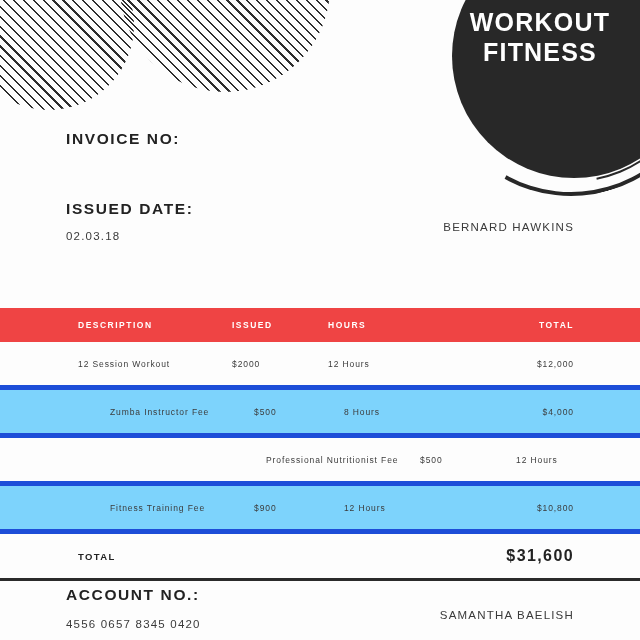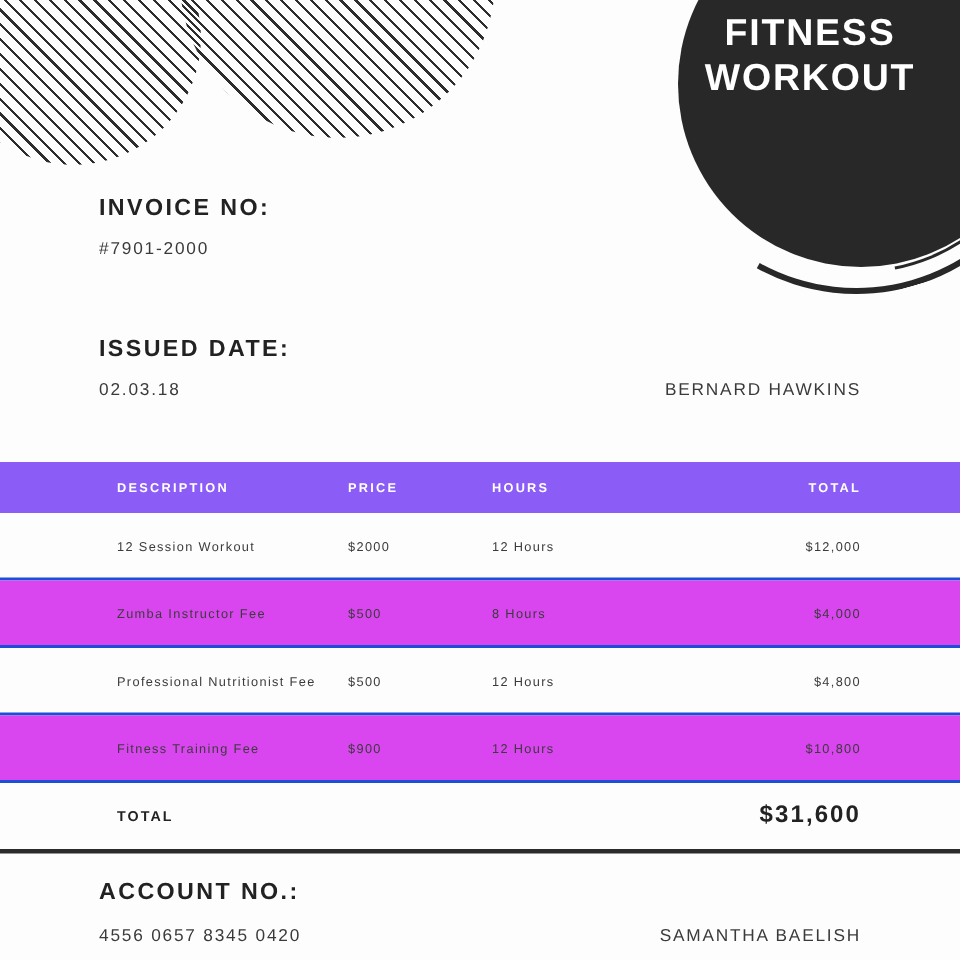--- a/index.html
+++ b/index.html
@@ -121,53 +121,53 @@
   }
   .value {
     margin-top: 12px;
     font-size: 11.5px;
     letter-spacing: 1.2px;
     color: #3a3a3a;
   }
   .row-2col {
     display: flex;
     justify-content: space-between;
-    align-items: flex-end;
+    align-items: center;
   }
   .col-right { text-align: right; }
   .block-issued { margin-top: 52px; }
 
   
   .table {
     position: absolute;
     left: 0;
     top: 308px;
     width: 640px;
   }
   .thead {
-    background: #8b5cf6;
+    background: #ef4444;
     color: #ffffff;
     height: 34px;
     display: flex;
     align-items: center;
     font-size: 8.5px;
     letter-spacing: 1.5px;
     font-weight: 600;
   }
   .trow {
     display: flex;
     align-items: center;
     height: 43px;
     font-size: 8.5px;
     letter-spacing: 0.9px;
     color: #3b3b3b;
-    border-bottom: 2px solid #1d4ed8;
+    border-bottom: 5px solid #1d4ed8;
     justify-content: flex-end;
   }
-  .trow.alt { background: #d946ef; }
+  .trow.alt { background: #7dd3fc; padding-left: 32px; }
   .c-desc  { width: 232px; padding-left: 78px; box-sizing: border-box; }
   .c-price { width: 96px; }
   .c-hours { width: 124px; }
   .c-total { width: 188px; padding-right: 66px; box-sizing: border-box; text-align: right; }
 
   .total-row {
     display: flex;
     align-items: center;
     height: 44px;
     font-size: 9.5px;
@@ -196,46 +196,45 @@
 <div class="page">
 
   <div class="stripes-left"></div>
   <div class="stripes-mid"></div>
 
   <div class="logo-wrap">
     <div class="logo-disc"></div>
     <div class="logo-ring-outer"></div>
     <div class="logo-ring-inner"></div>
     <div class="logo-text">
+      <span>WORKOUT</span>
       <span>FITNESS</span>
-      <span>WORKOUT</span>
     </div>
   </div>
 
   <div class="meta">
     <div>
       <div class="label">INVOICE NO:</div>
-      <div class="value">#7901-2000</div>
     </div>
 
     <div class="row-2col block-issued">
       <div>
         <div class="label">ISSUED DATE:</div>
         <div class="value">02.03.18</div>
       </div>
       <div class="col-right">
         <div class="value">BERNARD HAWKINS</div>
       </div>
     </div>
   </div>
 
   <div class="table">
     <div class="thead">
       <div class="c-desc">DESCRIPTION</div>
-      <div class="c-price">PRICE</div>
+      <div class="c-price">ISSUED</div>
       <div class="c-hours">HOURS</div>
       <div class="c-total">TOTAL</div>
     </div>
 
     <div class="trow">
       <div class="c-desc">12 Session Workout</div>
       <div class="c-price">$2000</div>
       <div class="c-hours">12 Hours</div>
       <div class="c-total">$12,000</div>
     </div>
@@ -244,21 +243,20 @@
       <div class="c-desc">Zumba Instructor Fee</div>
       <div class="c-price">$500</div>
       <div class="c-hours">8 Hours</div>
       <div class="c-total">$4,000</div>
     </div>
 
     <div class="trow">
       <div class="c-desc">Professional Nutritionist Fee</div>
       <div class="c-price">$500</div>
       <div class="c-hours">12 Hours</div>
-      <div class="c-total">$4,800</div>
     </div>
 
     <div class="trow alt">
       <div class="c-desc">Fitness Training Fee</div>
       <div class="c-price">$900</div>
       <div class="c-hours">12 Hours</div>
       <div class="c-total">$10,800</div>
     </div>
 
     <div class="total-row">

